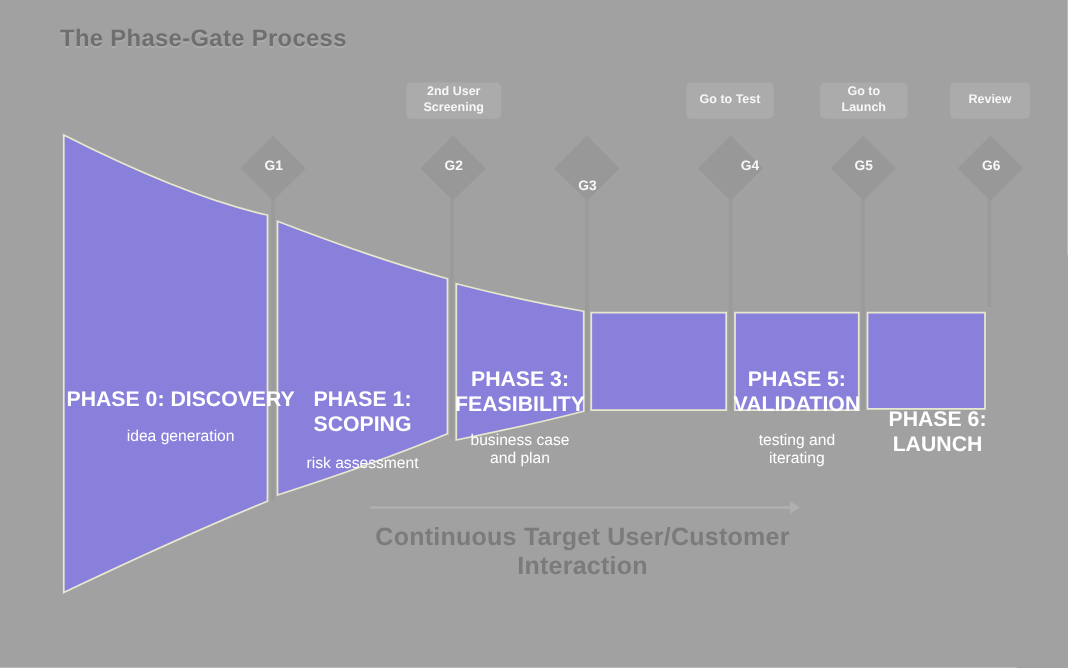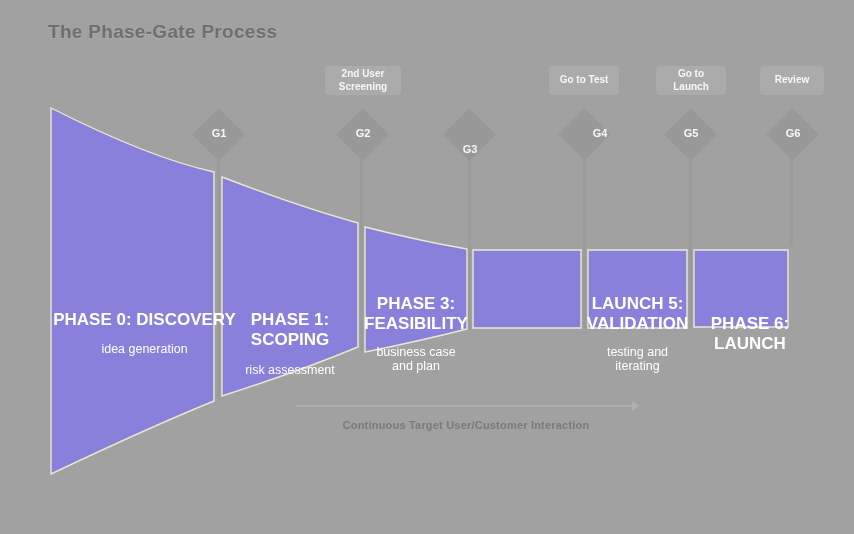--- a/index.html
+++ b/index.html
@@ -72,34 +72,34 @@
     position:absolute;z-index:3;display:flex;flex-direction:column;align-items:center;
     color:#ffffff;text-align:center;
   }
   .phase-label .ptitle{font-size:17px;font-weight:700;line-height:1.2;margin-top:42px;}
   .phase-label .psub{font-size:12.5px;line-height:1.15;}
   .phase-label.p0{left:51px;top:268px;width:187px;gap:12px;}
   .phase-label.p1{left:222px;top:268px;width:136px;gap:12px;}
   .phase-label.p3{left:365px;top:252px;width:102px;gap:10px;}
   .phase-label.p4{left:473px;top:252px;width:108px;gap:10px;}
   .phase-label.p5{left:588px;top:252px;width:99px;gap:10px;}
-  .phase-label.p6{left:694px;top:272px;width:112px;}
+  .phase-label.p6{left:694px;top:284px;width:112px;}
   
   .arrow-line{
     position:absolute;left:296px;top:405px;width:336px;height:2px;
     background:var(--arrow);z-index:1;
   }
   .arrow-head{
     position:absolute;left:632px;top:401px;width:0;height:0;z-index:1;
     border-left:8px solid var(--arrow);
     border-top:5px solid transparent;border-bottom:5px solid transparent;
   }
   .caption{
     position:absolute;left:266px;top:419px;width:400px;z-index:1;
-    text-align:center;font-size:11px;font-weight:700;letter-spacing:.2px;
+    text-align:center;font-size:20px;font-weight:700;letter-spacing:.2px;
     color:var(--caption_text);
   }
 </style>
 </head>
 <body>
 
 <div class="stage">
 
   <h1 class="page-title">The Phase-Gate Process</h1>
 
@@ -144,21 +144,21 @@
   </div>
   <div class="phase-label p1">
     <div class="ptitle">PHASE 1: SCOPING</div>
     <div class="psub">risk assessment</div>
   </div>
   <div class="phase-label p3">
     <div class="ptitle">PHASE 3: FEASIBILITY</div>
     <div class="psub">business case and plan</div>
   </div>
   <div class="phase-label p5">
-    <div class="ptitle">LAUNCH 5: VALIDATION</div>
+    <div class="ptitle">PHASE 5: VALIDATION</div>
     <div class="psub">testing and iterating</div>
   </div>
   <div class="phase-label p6">
     <div class="ptitle">PHASE 6: LAUNCH</div>
   </div>
 
   <div class="arrow-line"></div>
   <div class="arrow-head"></div>
   <div class="caption">Continuous Target User/Customer Interaction</div>
 

